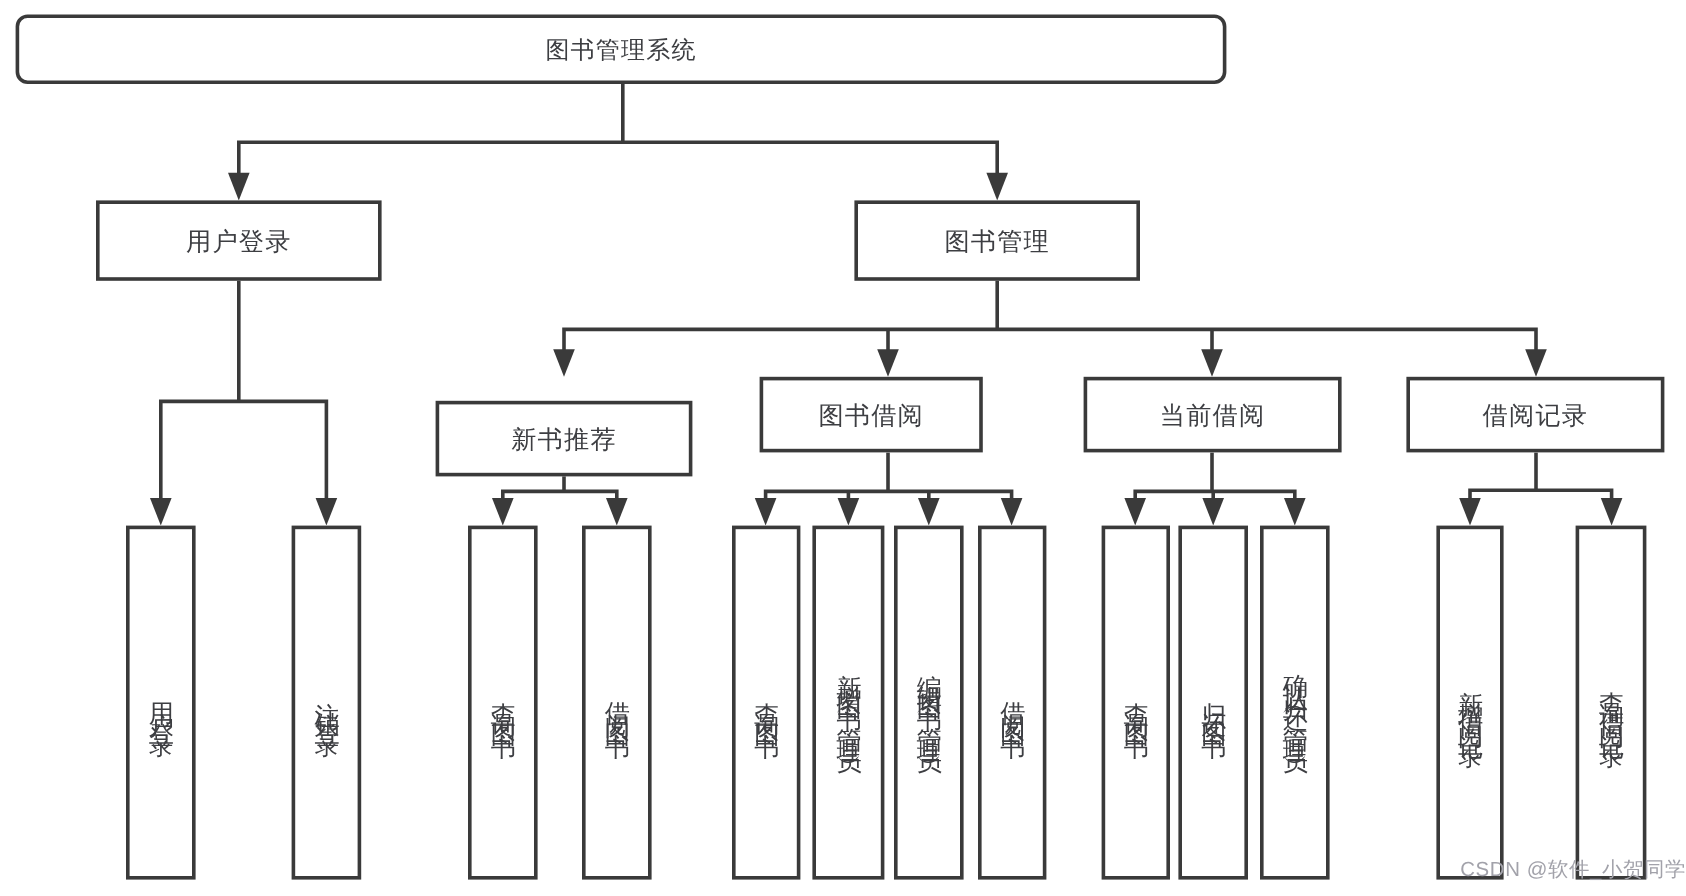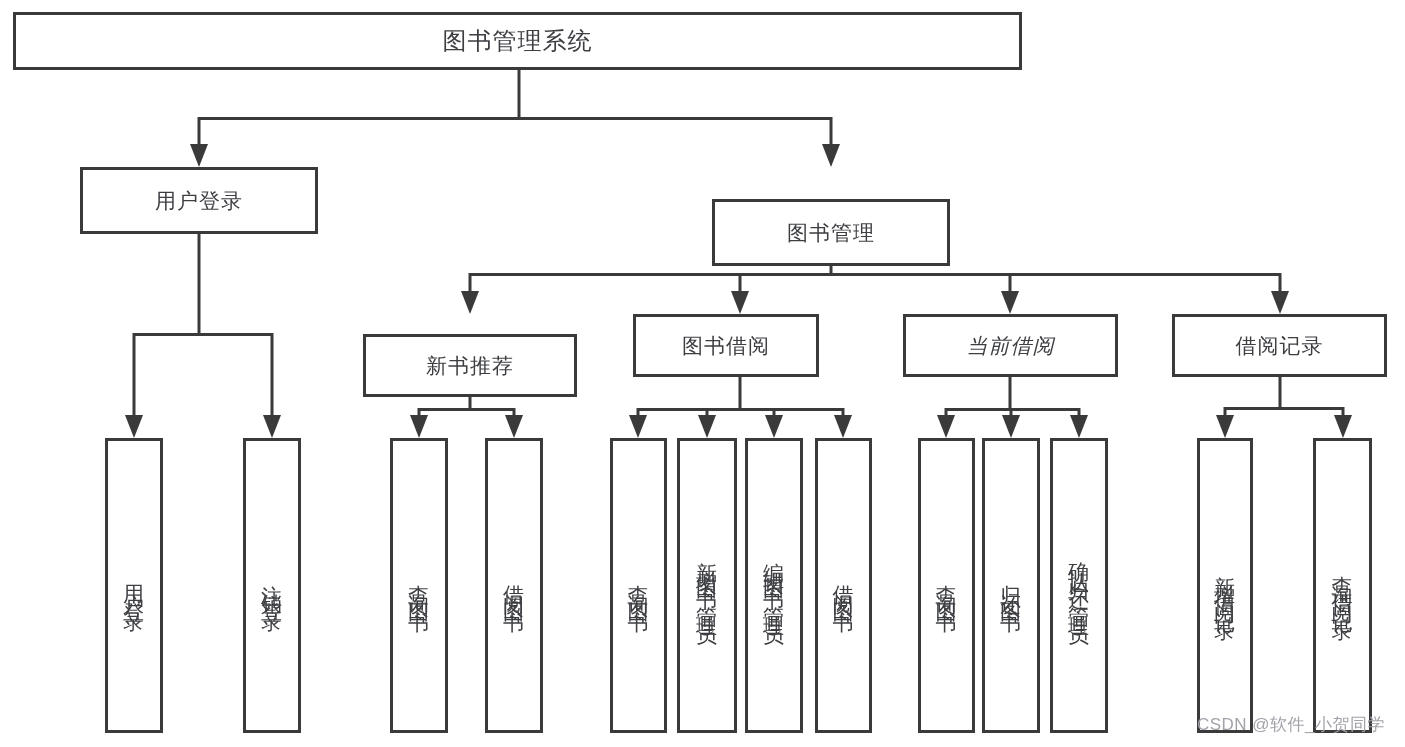--- a/index.html
+++ b/index.html
@@ -26,45 +26,45 @@
   .node {
     position: absolute;
     box-sizing: border-box;
     border: 3px solid #3a3a3a;
     background: #ffffff;
     display: flex;
     align-items: center;
     justify-content: center;
     text-align: center;
   }
-  .node.root   { font-size: 24px; letter-spacing: 1px; }
+  .node.root   { font-size: 20px; letter-spacing: 1px; border-radius: 10px; }
   .node.branch { font-size: 21px; letter-spacing: 1px; }
   .node.leaf   { font-size: 21px; }
   .node.leaf .vtext {
     writing-mode: vertical-rl;
     line-height: 1;
     letter-spacing: 9px;
     white-space: nowrap;
   }
   .watermark {
     position: absolute;
-    right: 20px;
+    right: 0;
     top: 713px;
     font-size: 17px;
     letter-spacing: 0.5px;
     color: #a2a2aa;
     z-index: 5;
   }
   
   #n-root   { left: 13px;   top: 12px;  width: 1009px; height: 58px; }
   #n-login  { left: 80px;   top: 167px; width: 238px;  height: 67px; }
-  #n-mgmt   { left: 712px;  top: 167px; width: 238px;  height: 67px; margin-top: 32px; }
+  #n-mgmt   { left: 712px;  top: 167px; width: 238px;  height: 67px; }
   #n-rec    { left: 363px;  top: 314px; width: 214px;  height: 63px; margin-top: 20px; }
   #n-borrow { left: 633px;  top: 314px; width: 186px;  height: 63px; }
-  #n-cur    { left: 903px;  top: 314px; width: 215px;  height: 63px; font-style: italic; }
+  #n-cur    { left: 903px;  top: 314px; width: 215px;  height: 63px; }
   #n-hist   { left: 1172px; top: 314px; width: 215px;  height: 63px; }
   .leaf { top: 438px; height: 295px; }
   #l-1  { left: 105px;  width: 58px; }
   #l-2  { left: 243px;  width: 58px; }
   #l-3  { left: 390px;  width: 58px; }
   #l-4  { left: 485px;  width: 58px; }
   #l-5  { left: 610px;  width: 57px; }
   #l-6  { left: 677px;  width: 60px; }
   #l-7  { left: 745px;  width: 58px; }
   #l-8  { left: 815px;  width: 57px; }

